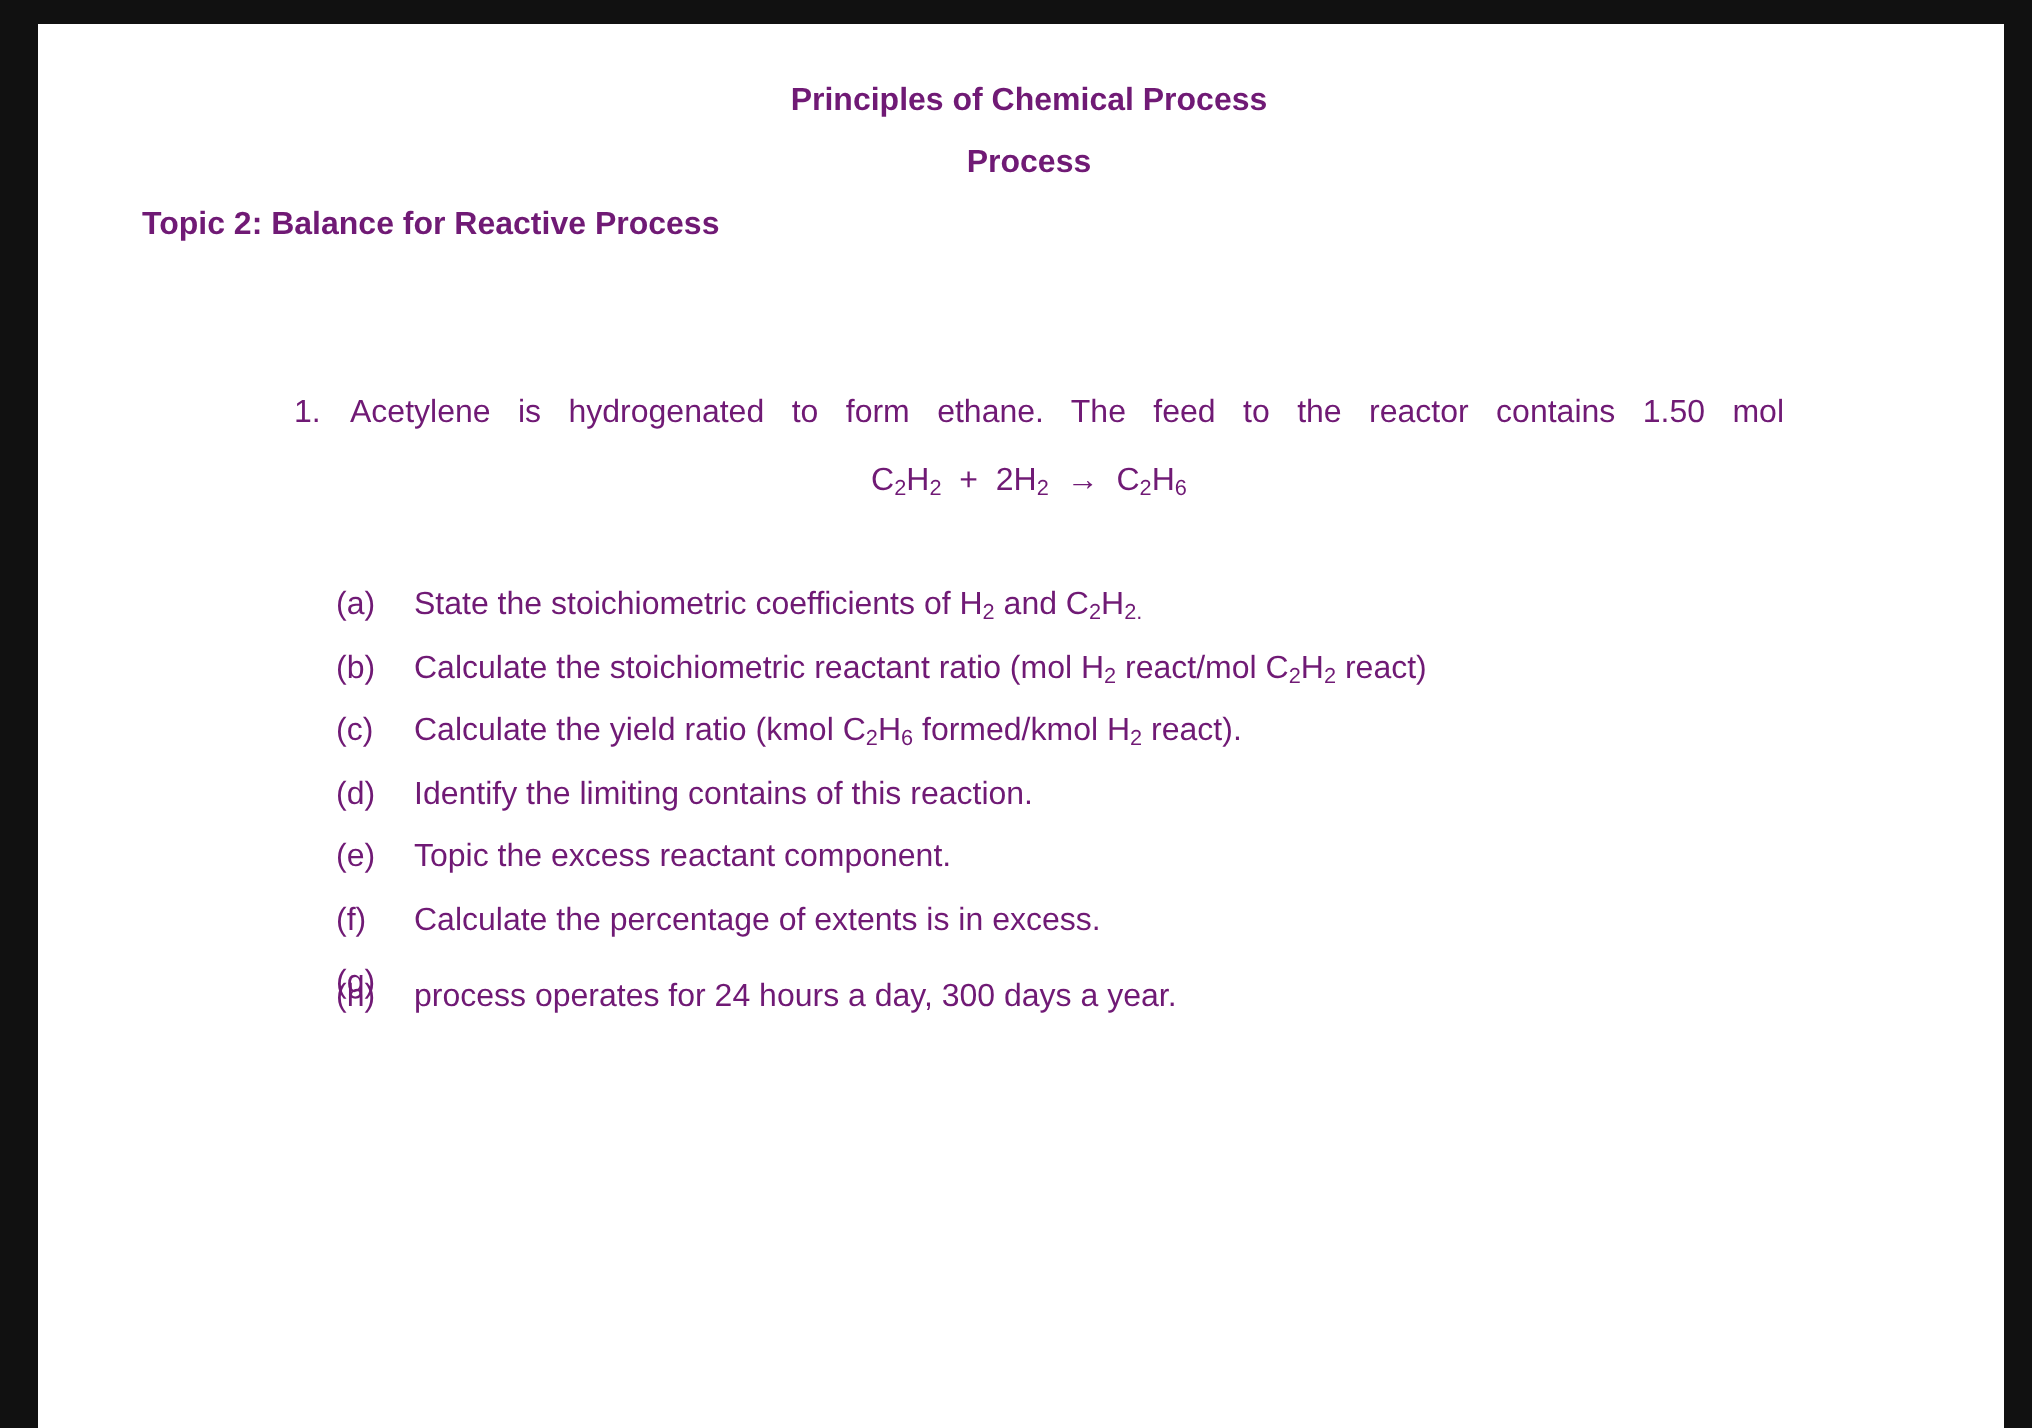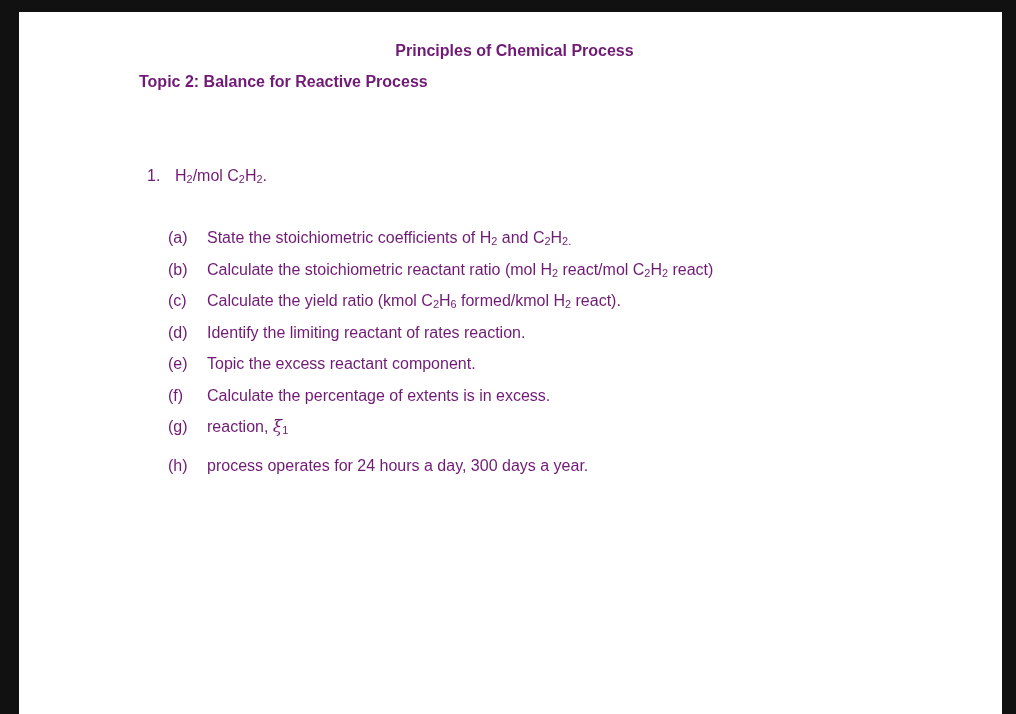--- a/index.html
+++ b/index.html
@@ -32,21 +32,21 @@
     background: #ffffff;
     overflow: hidden;
     color: #701a75;
     font-family: "Liberation Sans", "DejaVu Sans", sans-serif;
     font-size: 16px;
     line-height: 31px;
   }
 
   .hdr { padding-top: 23px; }
   .hl  { text-align: center; font-weight: bold; }
-  .topic { font-weight: bold; margin-left: 120px; }
+  .topic { font-weight: bold; margin-left: 52px; }
 
   .q {
     position: relative;
     margin: 63px 118px 0 156px;
   }
   .qnum { position: absolute; left: -28px; top: 0; }
 
   
   .jl { text-align: justify; text-align-last: justify; }
 
@@ -76,64 +76,65 @@
 </head>
 <body>
 
 <div class="screen">
   <div class="side-bar left"></div>
 
   <div class="page">
 
     <div class="hdr">
       <div class="hl">Principles of Chemical Process</div>
+      <div class="hl">Process</div>
       <div class="topic">Topic 2: Balance for Reactive Process</div>
     </div>
 
     <div class="q">
       <span class="qnum">1.</span>
-      <div>H<sub>2</sub>/mol C<sub>2</sub>H<sub>2</sub>.</div>
+      <div class="jl">Acetylene is hydrogenated to form ethane.  The feed to the reactor contains 1.50 mol</div>
     </div>
 
+    <div class="eq">C<sub>2</sub>H<sub>2</sub>  +  2H<sub>2</sub>  →  C<sub>2</sub>H<sub>6</sub></div>
 
     <div class="items">
 
       <div class="item">
         <span class="marker">(a)</span>
         <div>State the stoichiometric coefficients of H<sub>2</sub> and C<sub>2</sub>H<sub>2.</sub></div>
       </div>
 
       <div class="item">
         <span class="marker">(b)</span>
         <div>Calculate the stoichiometric reactant ratio (mol H<sub>2</sub> react/mol C<sub>2</sub>H<sub>2</sub> react)</div>
       </div>
 
       <div class="item">
         <span class="marker">(c)</span>
         <div>Calculate the yield ratio (kmol C<sub>2</sub>H<sub>6</sub> formed/kmol H<sub>2</sub> react).</div>
       </div>
 
       <div class="item">
         <span class="marker">(d)</span>
-        <div>Identify the limiting reactant of rates reaction.</div>
+        <div>Identify the limiting contains of this reaction.</div>
       </div>
 
       <div class="item">
         <span class="marker">(e)</span>
         <div>Topic the excess reactant component.</div>
       </div>
 
       <div class="item">
         <span class="marker">(f)</span>
         <div>Calculate the percentage of extents is in excess.</div>
       </div>
 
       <div class="item">
         <span class="marker">(g)</span>
-        <div>reaction, <span class="xi">ξ</span><sub>1</sub></div>
       </div>
 
       <div class="item item-h">
         <span class="marker">(h)</span>
         <div>process operates for 24 hours a day, 300 days a year.</div>
       </div>
 
     </div>
   </div>
 

